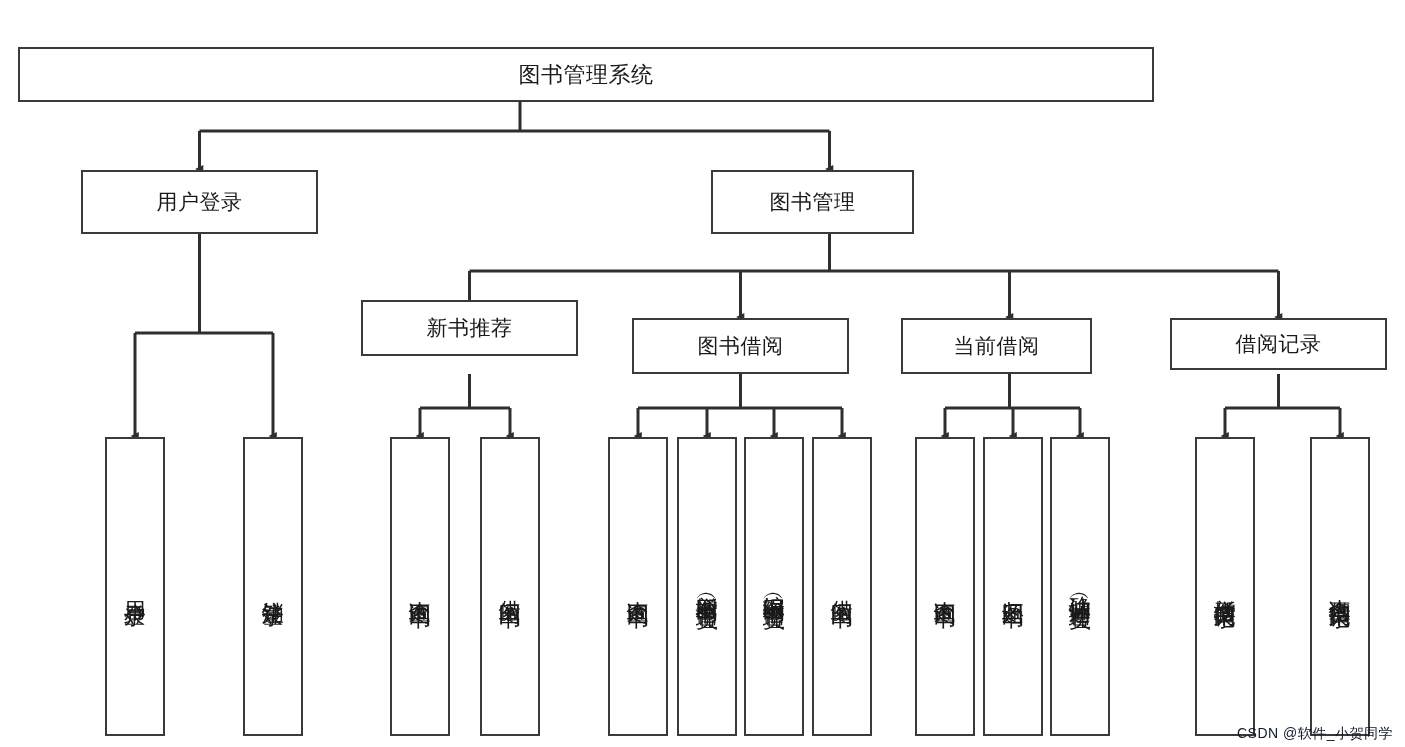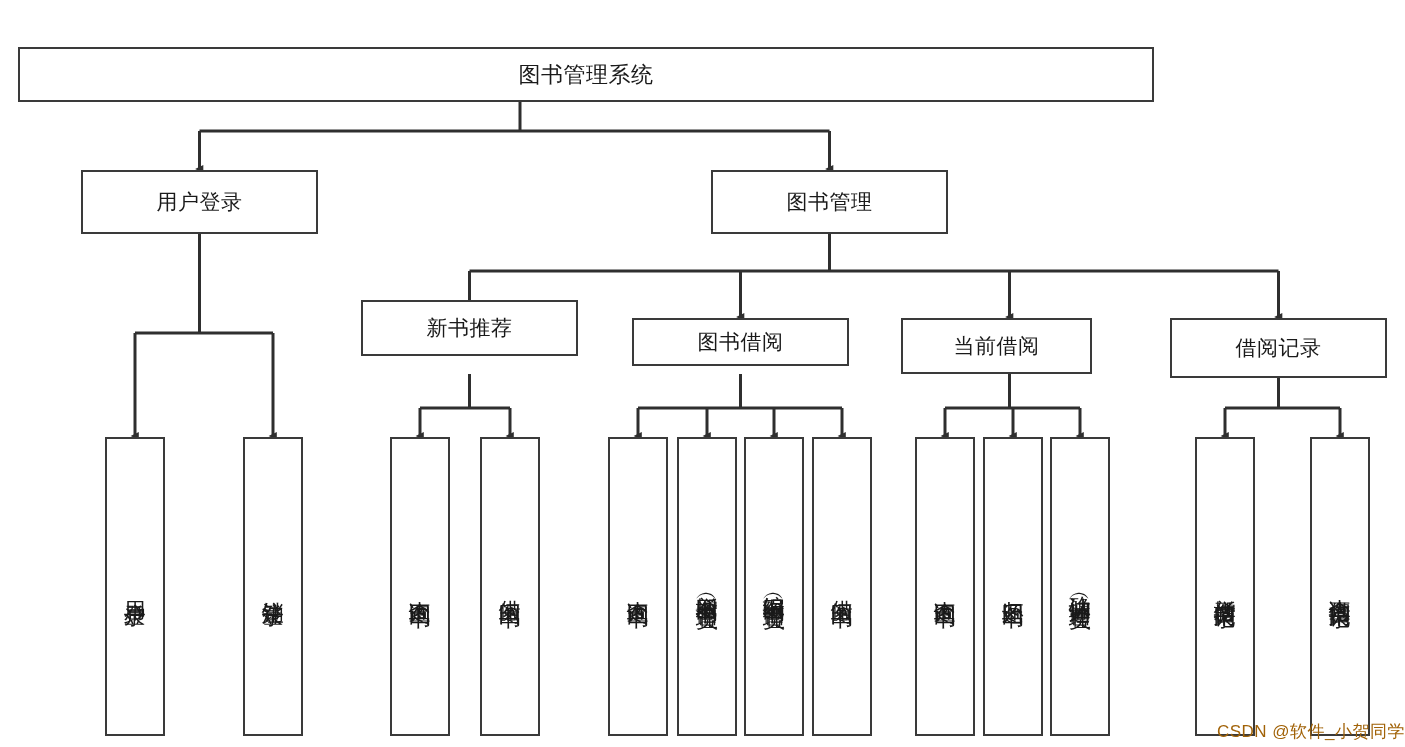--- a/index.html
+++ b/index.html
@@ -53,24 +53,24 @@
     font-size: 22px;
     line-height: 1.25;
     letter-spacing: 2px;
     white-space: normal;
     max-height: 275px;
     text-align: center;
   }
   .node.root .label { font-size: 22px; }
   .watermark {
     position: absolute;
-    right: 0;
+    right: 12px;
     bottom: 4px;
-    font-size: 17px;
-    color: #a16207;
+    font-size: 14px;
+    color: #0f172a;
     letter-spacing: 0.5px;
     white-space: nowrap;
     user-select: none;
   }
 </style>
 </head>
 <body>
 
 <div id="diagram-root">
 
@@ -117,33 +117,33 @@
       </g>
   </svg>
 
   <div id="node-layer">
       <div class="node root" style="left: 18px; top: 19px; width: 1136px; height: 55px; margin-top: 28px;">
         <span class="label">图书管理系统</span>
       </div>
       <div class="node" style="left: 81px; top: 170px; width: 237px; height: 64px;">
         <span class="label">用户登录</span>
       </div>
-      <div class="node" style="left: 711px; top: 170px; width: 237px; height: 64px;">
+      <div class="node" style="left: 711px; top: 170px; width: 203px; height: 64px;">
         <span class="label">图书管理</span>
       </div>
       <div class="node" style="left: 361px; top: 300px; width: 217px; height: 56px;">
         <span class="label">新书推荐</span>
       </div>
-      <div class="node" style="left: 632px; top: 318px; width: 217px; height: 48px;">
+      <div class="node" style="left: 632px; top: 318px; width: 217px; height: 56px;">
         <span class="label">图书借阅</span>
       </div>
       <div class="node" style="left: 901px; top: 318px; width: 191px; height: 56px;">
         <span class="label">当前借阅</span>
       </div>
-      <div class="node" style="left: 1170px; top: 318px; width: 217px; height: 60px;">
+      <div class="node" style="left: 1170px; top: 318px; width: 217px; height: 52px;">
         <span class="label">借阅记录</span>
       </div>
       <div class="node vertical" style="left: 105px; top: 437px; width: 60px; height: 299px;">
         <span class="label">用户登录</span>
       </div>
       <div class="node vertical" style="left: 243px; top: 437px; width: 60px; height: 299px;">
         <span class="label">注销登录</span>
       </div>
       <div class="node vertical" style="left: 390px; top: 437px; width: 60px; height: 299px;">
         <span class="label">查询图书</span>

